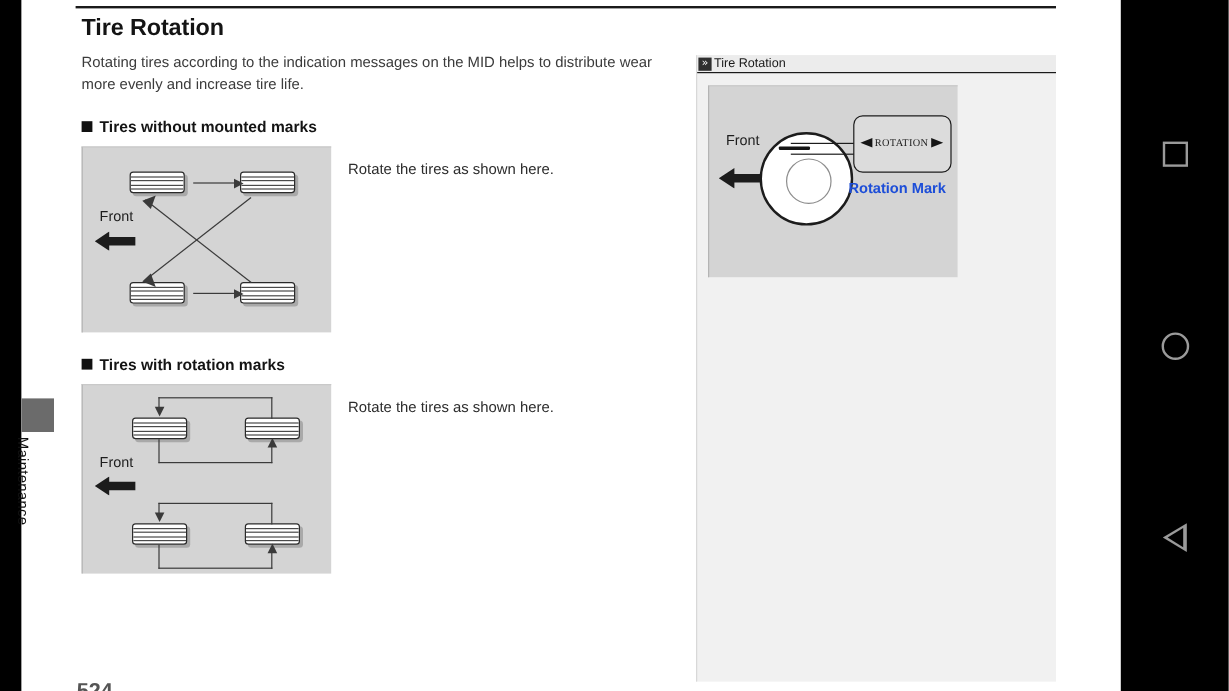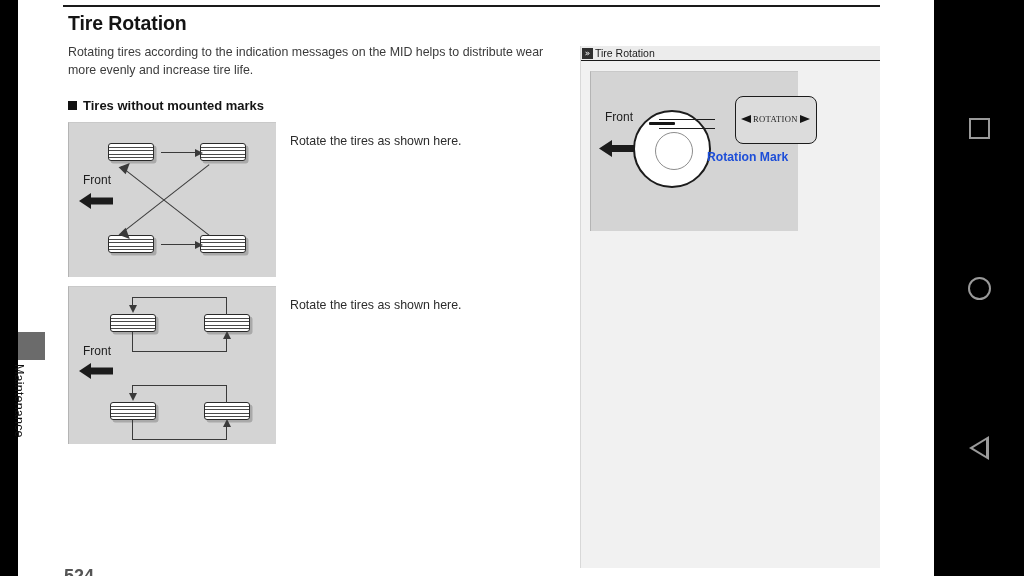--- a/index.html
+++ b/index.html
@@ -195,21 +195,21 @@
   .wheel-inner {
     position: absolute; left: 20px; top: 20px; width: 38px; height: 38px;
     border-radius: 50%; border: 1px solid #8d8d8d; background: #ffffff;
   }
   .rot-mark {
     position: absolute; left: 58px; top: 50px; width: 26px; height: 3px;
     background: #151515; border-radius: 1px;
   }
   .callout {
     position: absolute; left: 120px; top: 24px; width: 82px; height: 48px;
-    background: #dcdcdc; border: 1.6px solid #1c1c1c; border-radius: 8px; margin-left: 24px;
+    background: #dcdcdc; border: 1.6px solid #1c1c1c; border-radius: 8px;
   }
   .callout-row {
     position: absolute; left: 5px; top: 15px; width: 72px; height: 14px;
     display: flex; align-items: center; gap: 2px;
   }
   .ah-left-solid {
     width: 0; height: 0;
     border-top: 4.5px solid transparent; border-bottom: 4.5px solid transparent;
     border-right: 10px solid #151515;
     flex: 0 0 auto;
@@ -310,20 +310,24 @@
           <div class="front-arrow" style="left:10px; top:70px;">
             <svg width="34" height="16" viewBox="0 0 34 16">
               <polygon points="0,8 12,0 12,4.5 34,4.5 34,11.5 12,11.5 12,16" fill="#1c1c1c"></polygon>
             </svg>
           </div>
         </div>
 
         <div class="caption" style="left:222px; top:12px;">Rotate the tires as shown here.</div>
       </div>
 
+      <div class="sub-head">
+        <span class="bullet-sq"></span>
+        <span>Tires with rotation marks</span>
+      </div>
 
       <div style="position:relative;">
         <div class="panel panel-b">
 
           <div class="tire" style="left:41px; top:27px;">
             <i></i>
               <i></i>
               <i></i>
               <i></i>
           </div>

